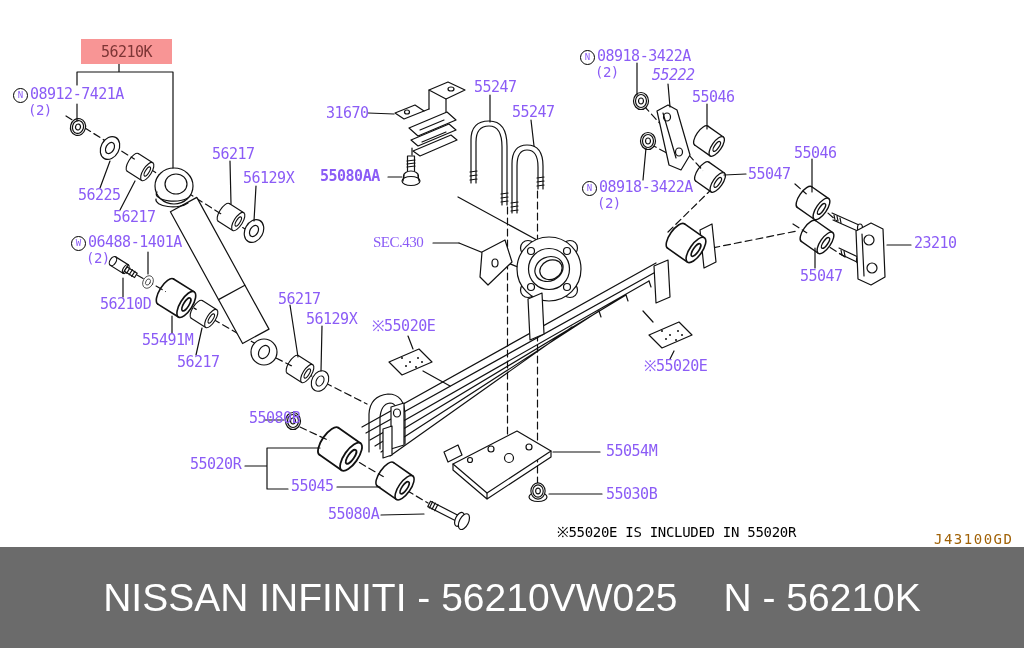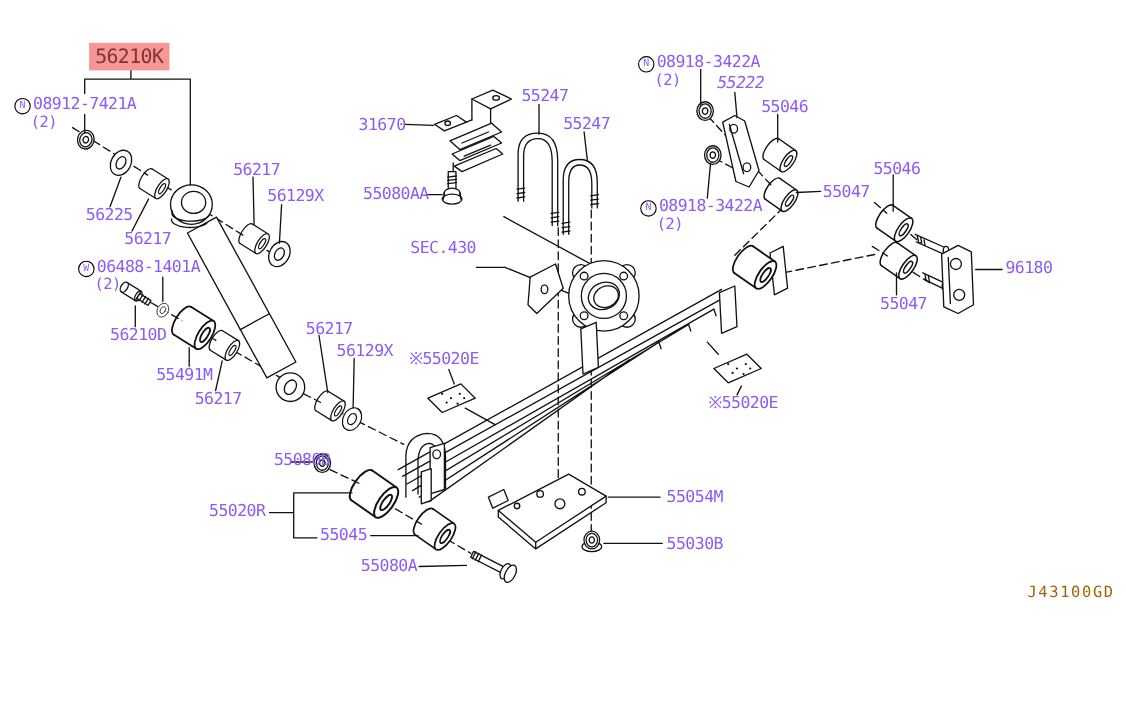--- a/index.html
+++ b/index.html
@@ -8,21 +8,21 @@
   svg{position:absolute;left:0;top:0}
   .k{fill:none;stroke:#111;stroke-width:1.2;stroke-linecap:round;stroke-linejoin:round}
   .wk{fill:#fff;stroke:#111;stroke-width:1.2;stroke-linejoin:round}
   .w{fill:#fff;stroke:none}
   .dash{stroke-dasharray:7 4}
   .dot{fill:#111;stroke:none}
   .labels{position:absolute;left:0;top:0;width:1024px;height:547px}
   .lbl{position:absolute;font-size:15px;line-height:1.05;letter-spacing:-0.5px;color:#8b5cf6;white-space:pre}
   .circ{display:inline-flex;width:13px;height:13px;border:1.2px solid #000;border-radius:50%;font-size:9px;line-height:1;align-items:center;justify-content:center;margin-right:2px;vertical-align:1px;letter-spacing:0}
   .qty{font-size:14px;padding-left:15px}
-  .hl{position:absolute;left:81px;top:39px;width:73px;height:25px;display:flex;align-items:center;justify-content:center;font-size:18px;letter-spacing:-0.5px}
+  .hl{position:absolute;left:81px;top:39px;width:91px;height:25px;display:flex;align-items:center;justify-content:center;font-size:15px;letter-spacing:-0.5px}
   .note{position:absolute;left:557px;top:522px;font-size:14px;letter-spacing:-0.3px;color:#000}
   .code{position:absolute;left:934px;top:531px;font-size:14px;letter-spacing:1.5px;color:#a16207}
   .footer{position:absolute;left:0;top:547px;width:1024px;height:101px;display:flex;align-items:center;justify-content:center;gap:46px;font-family:"Liberation Sans",sans-serif;font-size:39px}
 </style>
 </head>
 <body>
 
 <div class="page">
   <div class="diagram">
 
@@ -218,39 +218,44 @@
         <div class="lbl" style="left: 113px; top: 210px;"><span>56217</span></div>
         <div class="lbl" style="left: 212px; top: 147px;"><span>56217</span></div>
         <div class="lbl" style="left: 243px; top: 171px;"><span>56129X</span></div>
         <div class="lbl" style="left: 71px; top: 235px;"><span class="circ">W</span><span>06488-1401A</span><div class="qty">(2)</div></div>
         <div class="lbl" style="left: 100px; top: 297px;"><span>56210D</span></div>
         <div class="lbl" style="left: 142px; top: 333px;"><span>55491M</span></div>
         <div class="lbl" style="left: 177px; top: 355px;"><span>56217</span></div>
         <div class="lbl" style="left: 278px; top: 292px;"><span>56217</span></div>
         <div class="lbl" style="left: 306px; top: 312px;"><span>56129X</span></div>
         <div class="lbl" style="left: 326px; top: 106px;"><span>31670</span></div>
-        <div class="lbl" style="left: 330px; top: 169px;"><span>55080AA</span></div>
+        <div class="lbl" style="left: 320px; top: 169px; font-weight: bold;"><span>55080AA</span></div>
         <div class="lbl" style="left: 474px; top: 80px;"><span>55247</span></div>
         <div class="lbl" style="left: 512px; top: 105px;"><span>55247</span></div>
-        <div class="lbl" style="left: 373px; top: 218px;"><span>SEC.430</span></div>
+        <div class="lbl" style="left: 373px; top: 235px; font-family: Liberation Serif, serif;"><span>SEC.430</span></div>
         <div class="lbl" style="left: 580px; top: 49px;"><span class="circ">N</span><span>08918-3422A</span><div class="qty">(2)</div></div>
         <div class="lbl" style="left: 652px; top: 68px; font-style: italic;"><span>55222</span></div>
         <div class="lbl" style="left: 692px; top: 90px;"><span>55046</span></div>
         <div class="lbl" style="left: 582px; top: 180px;"><span class="circ">N</span><span>08918-3422A</span><div class="qty">(2)</div></div>
         <div class="lbl" style="left: 748px; top: 167px;"><span>55047</span></div>
         <div class="lbl" style="left: 794px; top: 146px;"><span>55046</span></div>
         <div class="lbl" style="left: 800px; top: 269px;"><span>55047</span></div>
-        <div class="lbl" style="left: 914px; top: 236px;"><span>96180</span></div>
+        <div class="lbl" style="left: 914px; top: 236px;"><span>23210</span></div>
         <div class="lbl" style="left: 372px; top: 319px;"><span>※55020E</span></div>
         <div class="lbl" style="left: 644px; top: 359px;"><span>※55020E</span></div>
         <div class="lbl" style="left: 209px; top: 411px; margin-left: 40px;"><span>55080B</span></div>
         <div class="lbl" style="left: 190px; top: 457px;"><span>55020R</span></div>
         <div class="lbl" style="left: 291px; top: 479px;"><span>55045</span></div>
         <div class="lbl" style="left: 328px; top: 507px;"><span>55080A</span></div>
         <div class="lbl" style="left: 606px; top: 444px;"><span>55054M</span></div>
         <div class="lbl" style="left: 606px; top: 487px;"><span>55030B</span></div>
       </div>
 
     <div class="hl" style="background: rgb(248, 149, 149); color: rgb(125, 53, 53);">56210K</div>
+    <div class="note">※55020E IS INCLUDED IN 55020R</div>
     <div class="code">J43100GD</div>
   </div>
 
+  <div class="footer" style="background: rgb(107, 107, 107); color: rgb(255, 255, 255);">
+    <span>NISSAN INFINITI - 56210VW025</span>
+    <span>N - 56210K</span>
+  </div>
 </div>
 
 </body></html>

